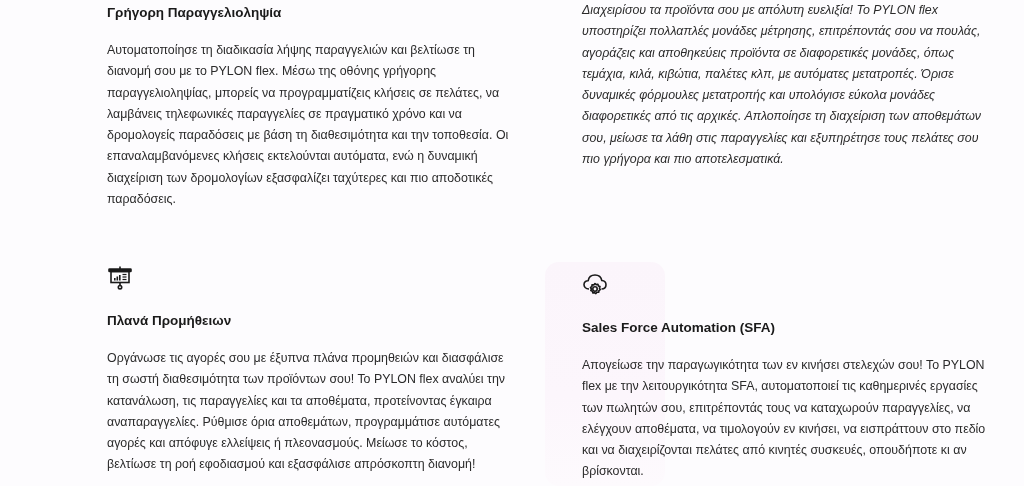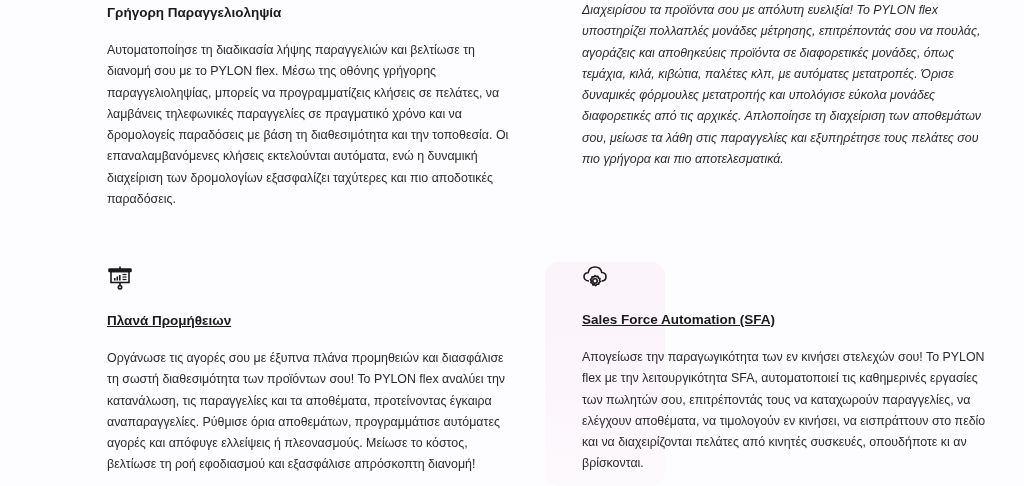--- a/index.html
+++ b/index.html
@@ -29,36 +29,36 @@
     position: relative;
     z-index: 1;
   }
   .card {
     position: absolute;
     width: 420px;
   }
   .card.c1 { left: 107px; top: 0px; }
   .card.c2 { left: 582px; top: 0px; }
   .card.c3 { left: 107px; top: 265px; }
-  .card.c4 { left: 582px; top: 264px; }
+  .card.c4 { left: 582px; top: 272px; }
   .icon {
     width: 26px;
     height: 26px;
     display: block;
     margin-bottom: 20px;
   }
   .icon svg { width: 26px; height: 26px; display: block; }
   .title {
     font-weight: bold;
     font-size: 13.5px;
     line-height: 20px;
     color: #1a1a1a;
     margin: 3px 0 17px 0;
   }
-  .c3 .title, .c4 .title { margin-top: 0; text-decoration: underline; }
+  .c3 .title, .c4 .title { margin-top: 0; }
   .desc {
     font-size: 12.4px;
     line-height: 21.3px;
     color: #2b2b2b;
     margin: 0;
     width: 410px;
   }
   .c2 .desc { width: 405px; font-style: italic; }
 </style>
 </head>

